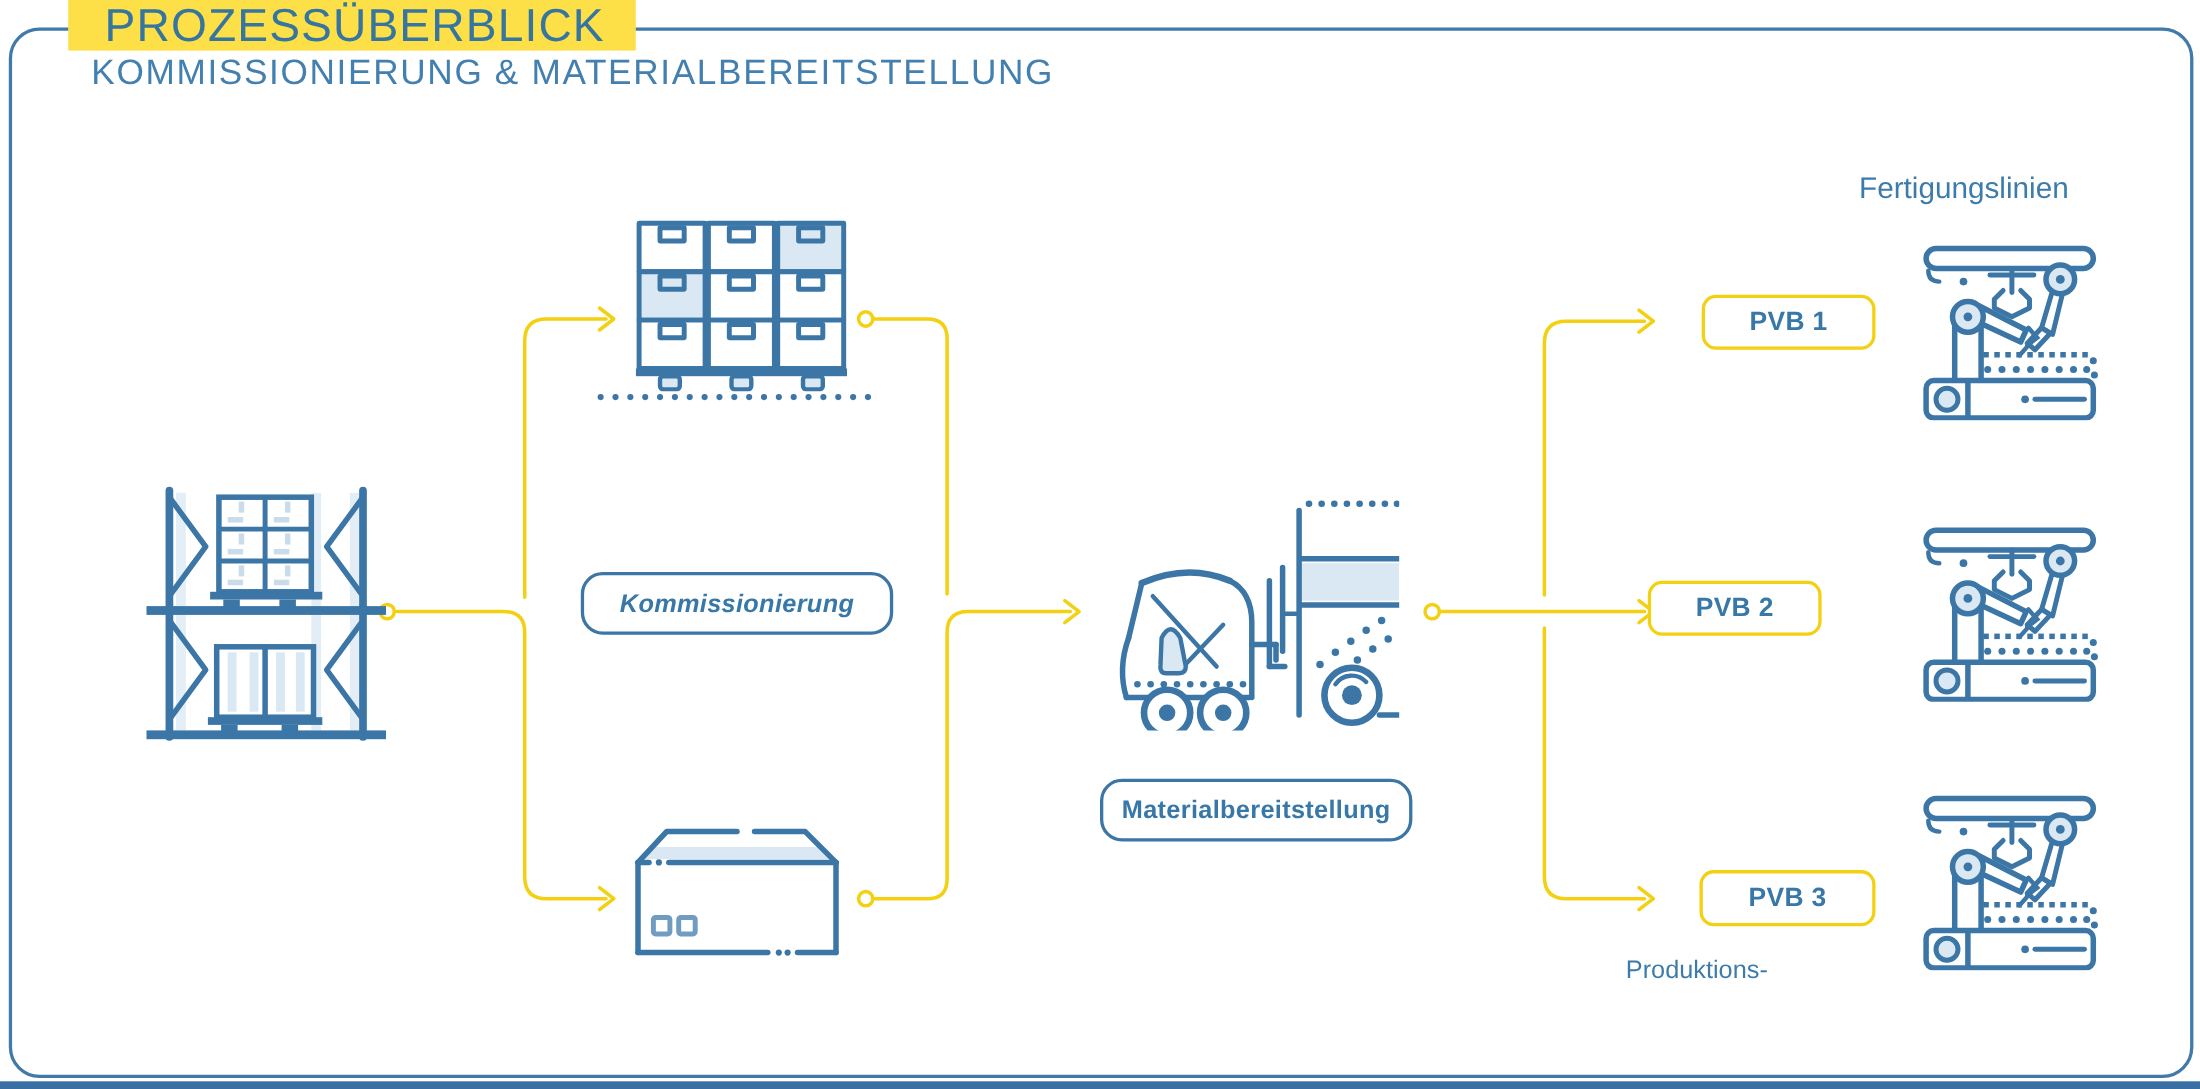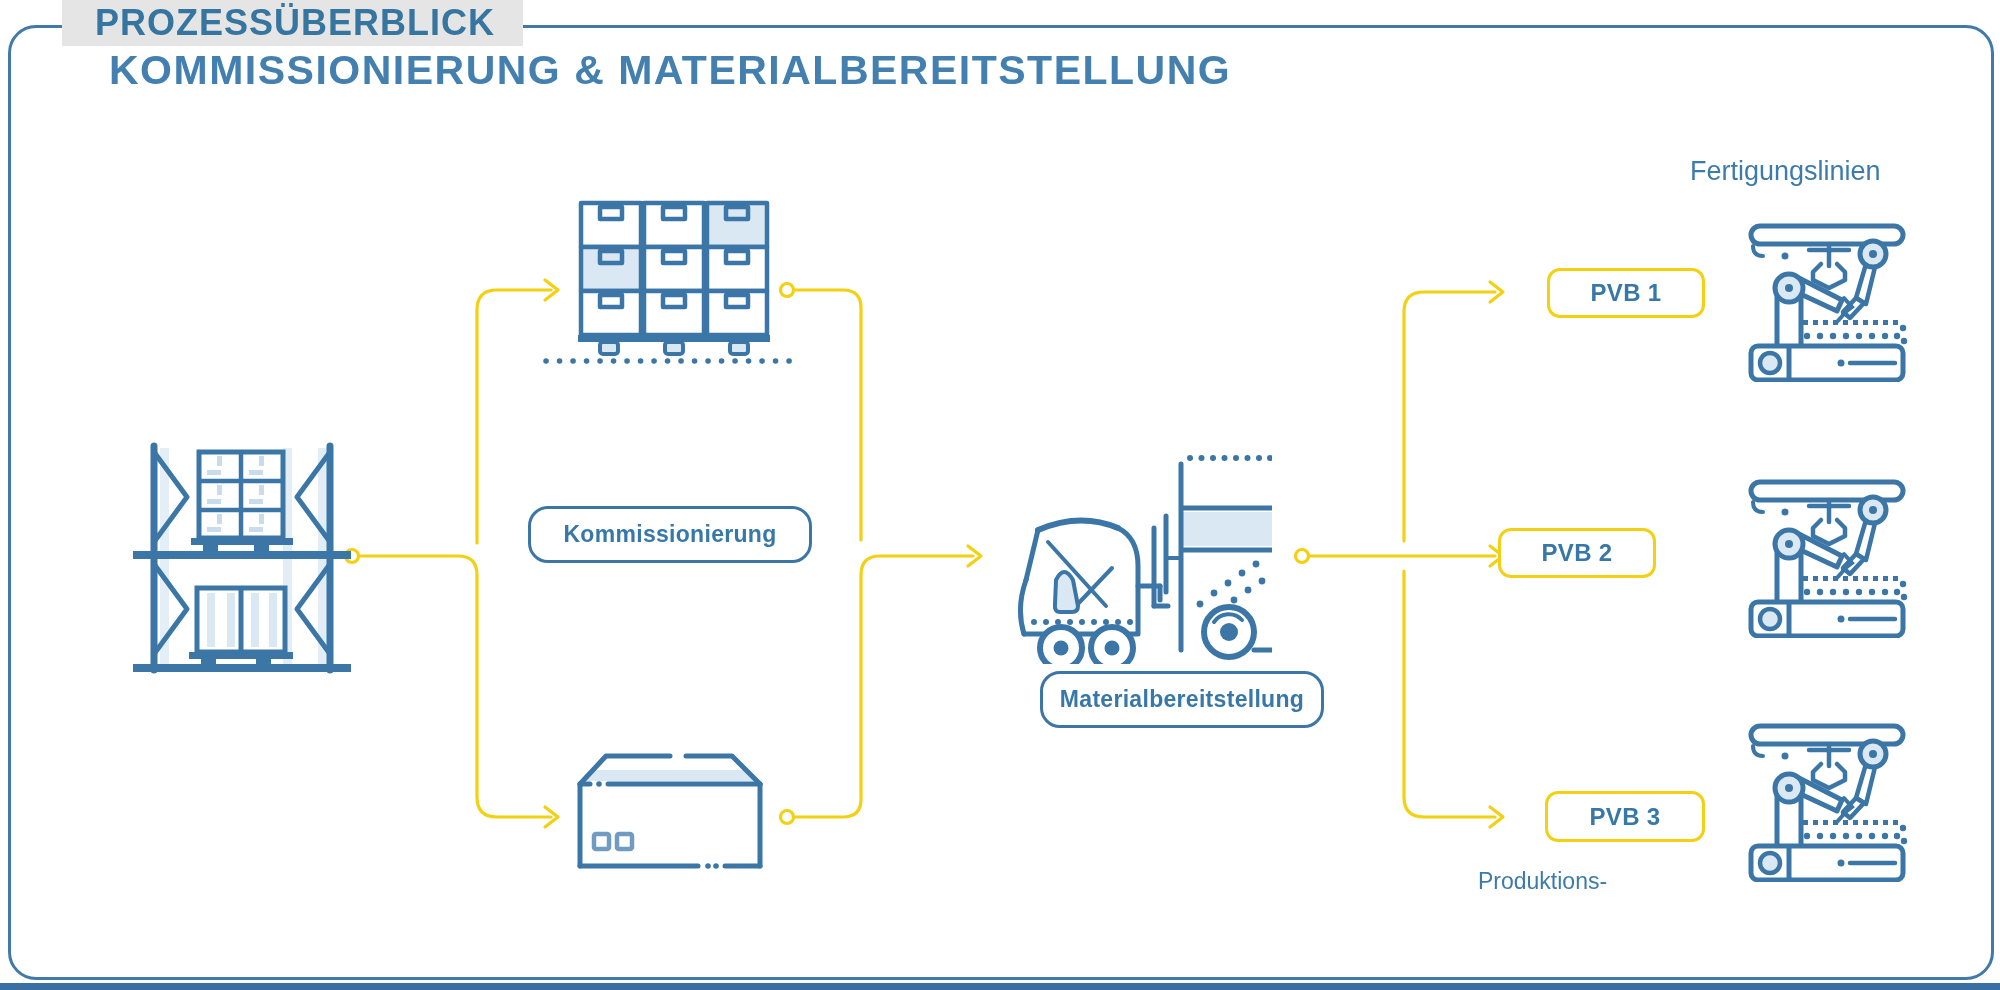--- a/index.html
+++ b/index.html
@@ -7,25 +7,25 @@
     position:relative;width:2000px;height:990px;overflow:hidden;background:#fff;
     font-family:"Liberation Sans", sans-serif;
   }
   .frame{
     position:absolute;left:8px;top:25px;width:1980px;height:949px;
     border:3px solid #4179a9;border-radius:28px;z-index:0;background:transparent;
   }
   .bottom-bar{position:absolute;left:0;top:983px;width:2000px;height:7px;background:#3a6fa3;z-index:0;}
   .title{
     position:absolute;left:62px;top:0;height:46px;line-height:46px;z-index:3;
-    background:#e5e5e5;padding:0 28px 0 33px;color:#35759f;font-size:36px;font-weight:700;
+    background:#fde047;padding:0 28px 0 33px;color:#35759f;font-size:42px;font-weight:400;
     letter-spacing:1px;white-space:nowrap;
   }
   .subtitle{
-    position:absolute;left:109px;top:47px;z-index:2;color:#4380af;font-size:41px;font-weight:700;
+    position:absolute;left:83px;top:47px;z-index:2;color:#4380af;font-size:32px;font-weight:400;
     letter-spacing:1.5px;white-space:nowrap;
   }
   .pill{
     position:absolute;display:flex;align-items:center;justify-content:center;z-index:2;
     background:#fff;border:3px solid #3b76a6;border-radius:20px;color:#3878a8;
     font-weight:700;font-size:23px;letter-spacing:.3px;
   }
   .pill.yellow{border-color:#f3d011;border-radius:13px;font-size:24px;}
   .caption{position:absolute;z-index:2;color:#3d7caa;text-align:left;}
   .icon{position:absolute;z-index:2;}
@@ -69,24 +69,24 @@
     <g fill="#fff" stroke="#f3d011" stroke-width="3.2">
       <circle cx="352" cy="556" r="6.5"></circle>
       <circle cx="787" cy="290" r="6.5"></circle>
       <circle cx="787" cy="817" r="6.5"></circle>
       <circle cx="1302" cy="556" r="6.5"></circle>
     </g>
 
     <path d="M546 361 H800" stroke="#3b76a6" stroke-width="5.5" stroke-linecap="round" stroke-dasharray="0.1 13.4" fill="none"></path>
   </svg>
 
-  <div class="pill" style="left:528px;top:506px;width:278px;height:51px;">
+  <div class="pill" style="left:528px;top:520px;width:278px;height:51px;font-style:italic;">
     <span>Kommissionierung</span>
   </div>
-  <div class="pill" style="left:1000px;top:671px;width:278px;height:51px;margin-left:40px;">
+  <div class="pill" style="left:1000px;top:708px;width:278px;height:51px;">
     <span>Materialbereitstellung</span>
   </div>
 
   <div class="pill yellow" style="left:1547px;top:268px;width:152px;height:44px;">
     <span>PVB 1</span>
   </div>
   <div class="pill yellow" style="left:1498px;top:528px;width:152px;height:44px;">
     <span>PVB 2</span>
   </div>
   <div class="pill yellow" style="left:1545px;top:791px;width:154px;height:45px;">

